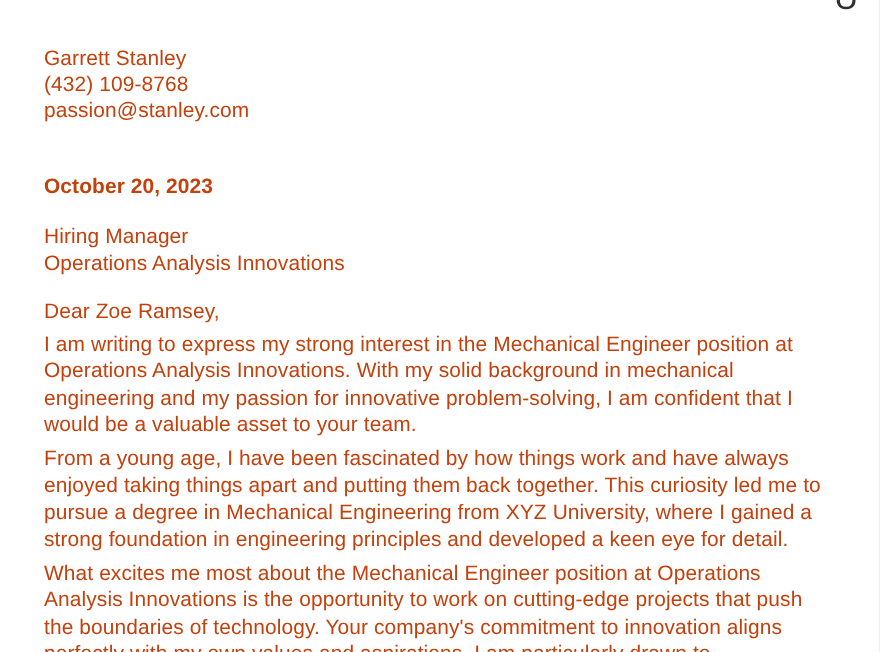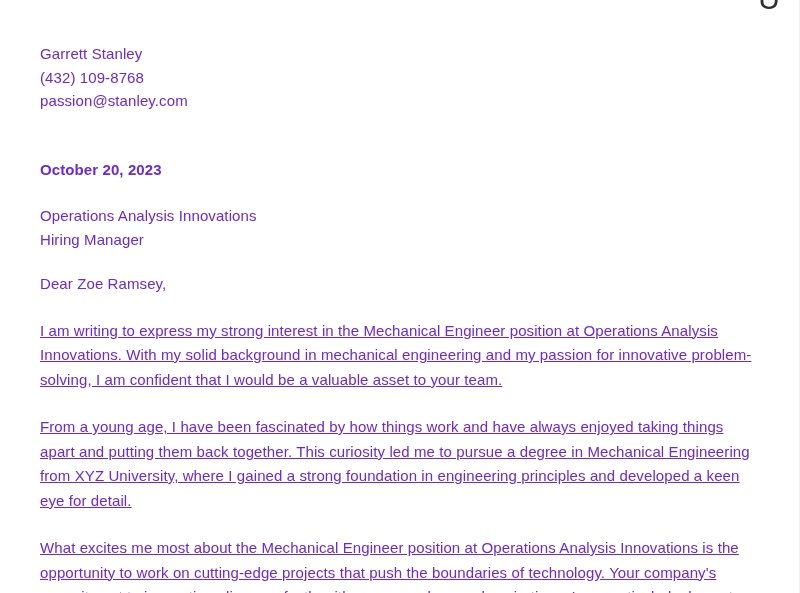--- a/index.html
+++ b/index.html
@@ -41,22 +41,22 @@
 
   .document {
     position: absolute;
     left: 40px;
     top: 0;
     width: 716px;
     height: 593px;
   }
 
   .letter-text {
-    color: #6d28d9;
-    font-size: 15px;
+    color: #c2410c;
+    font-size: 19px;
     line-height: 23.5px;
     letter-spacing: 0.1px;
   }
 
   .sender-block {
     margin-top: 42px;
   }
   .sender-block div {
     line-height: 23.5px;
   }
@@ -71,46 +71,45 @@
   }
   .recipient-block div {
     line-height: 23.5px;
   }
 
   .salutation {
     margin-top: 21px;
   }
 
   .body-paragraph {
-    margin-top: 23px;
+    margin-top: 6px;
     line-height: 24.5px;
     max-width: 716px;
-    text-decoration: underline;
   }
 </style>
 </head>
 <body>
 
 <div class="page-edge"></div>
 
 <div class="corner-glyph">U</div>
 
 <div class="document letter-text">
 
   <div class="sender-block">
     <div>Garrett Stanley</div>
     <div>(432) 109-8768</div>
     <div>passion@stanley.com</div>
   </div>
 
   <div class="date-line">October 20, 2023</div>
 
   <div class="recipient-block">
+    <div>Hiring Manager</div>
     <div>Operations Analysis Innovations</div>
-    <div>Hiring Manager</div>
   </div>
 
   <div class="salutation">Dear Zoe Ramsey,</div>
 
   <div class="body-paragraph">I am writing to express my strong interest in the Mechanical Engineer position at Operations Analysis Innovations. With my solid background in mechanical engineering and my passion for innovative problem-solving, I am confident that I would be a valuable asset to your team.</div>
   <div class="body-paragraph">From a young age, I have been fascinated by how things work and have always enjoyed taking things apart and putting them back together. This curiosity led me to pursue a degree in Mechanical Engineering from XYZ University, where I gained a strong foundation in engineering principles and developed a keen eye for detail.</div>
   <div class="body-paragraph">What excites me most about the Mechanical Engineer position at Operations Analysis Innovations is the opportunity to work on cutting-edge projects that push the boundaries of technology. Your company's commitment to innovation aligns perfectly with my own values and aspirations. I am particularly drawn to</div>
 
 </div>
 

